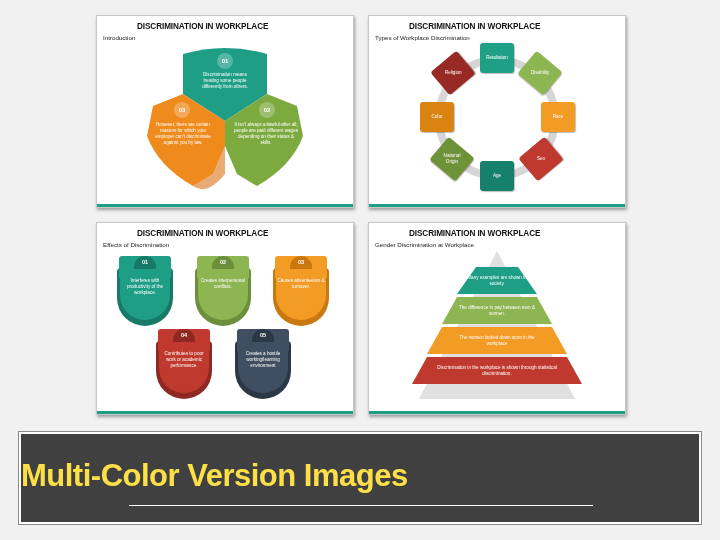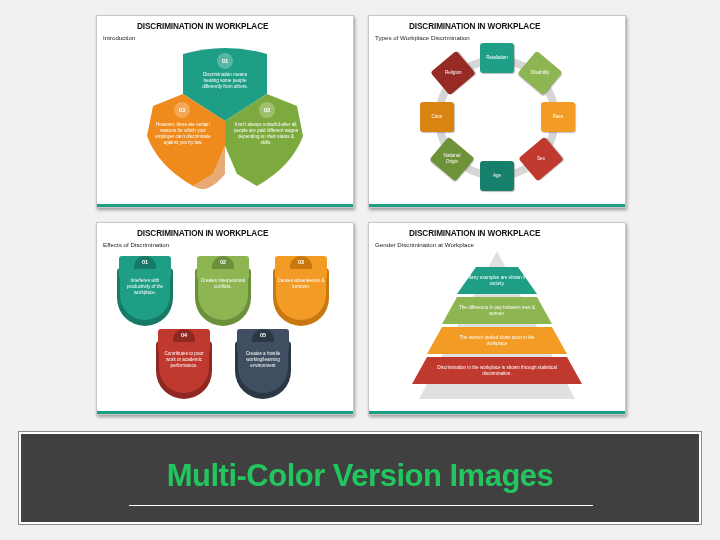--- a/index.html
+++ b/index.html
@@ -35,21 +35,21 @@
   .card .body { position: absolute; left: 0; top: 12px; width: 56px; height: 58px; border-radius: 4px 4px 28px 28px; }
   .card .inner { position: absolute; left: 3px; top: 2px; width: 50px; height: 50px; border-radius: 3px 3px 25px 25px; }
   .card .tab { position: absolute; left: 17px; top: 0; width: 22px; height: 13px; border-radius: 11px 11px 0 0; color: #fff; font-weight: bold; font-size: 5.5px; line-height: 13px; text-align: center; }
   .card .ct { position: absolute; left: 4px; right: 4px; top: 22px; color: #fff; text-align: center; font-size: 4.6px; line-height: 6px; }
 
   
   .tier { position: absolute; color: #fff; text-align: center; font-size: 4.6px; line-height: 6px; display: flex; align-items: center; justify-content: center; }
 
   
   #banner { position: absolute; left: 19px; top: 432px; width: 682px; height: 92px; background: #404040; border: 2px solid #fff; outline: 1px solid #8a8a8a; }
-  #banner .heading { position: absolute; left: 0; right: 0; top: 24px; text-align: center; color: #22c55e; font-weight: bold; font-size: 31px; letter-spacing: -0.5px; }
+  #banner .heading { position: absolute; left: 0; right: 0; top: 24px; text-align: left; color: #fde047; font-weight: bold; font-size: 31px; letter-spacing: -0.5px; }
   #banner .rule { position: absolute; left: 108px; width: 464px; top: 71px; height: 1px; background: #fff; }
 </style>
 </head>
 <body>
 
 <div class="slide" id="s1">
   <div class="title">DISCRIMINATION IN WORKPLACE</div>
   <div class="subtitle">Introduction</div>
   <svg style="position:absolute;left:0;top:0" width="258" height="193">
     <path d="M86 38 Q128 26 170 38 L170 78 L128 105 L86 78 Z" fill="#1f9e86"></path>

